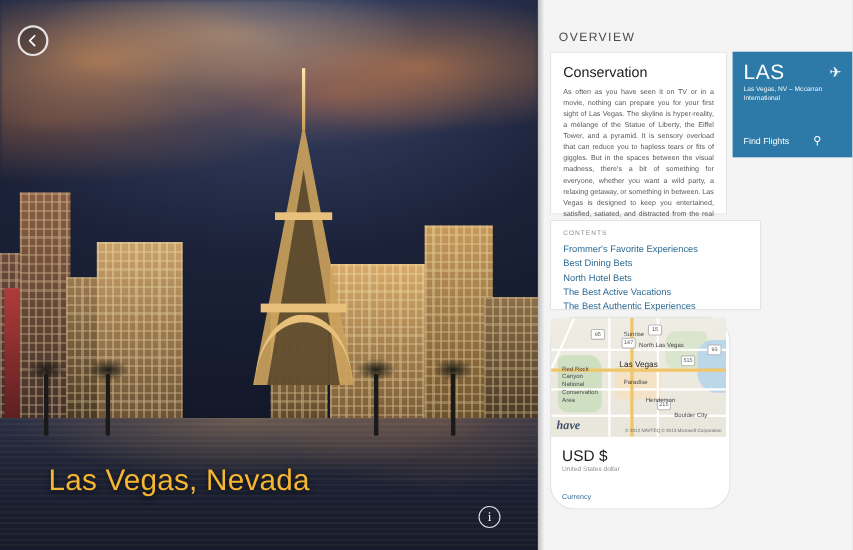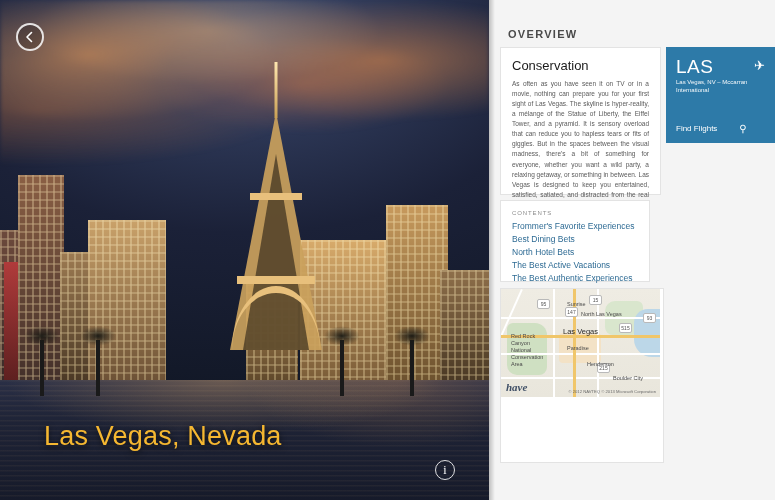--- a/index.html
+++ b/index.html
@@ -155,52 +155,52 @@
   
   .content {
     position: relative;
     width: 286px; height: 500px;
     background: #f4f4f4;
     padding: 0;
   }
   .overview-label {
     position: absolute; left: 19px; top: 28px;
     font-size: 11px; letter-spacing: 1.3px;
-    color: #4a4a4a; font-weight: bold;
+    color: #4a4a4a; font-weight: normal;
   }
   .cards {
     position: absolute; left: 10px; top: 47px;
     width: 276px; height: 420px;
   }
   .card {
     position: absolute;
     background: #fff;
     border: 1px solid #e3e3e3;
   }
   
   .card-intro { left: 1px; top: 0; width: 161px; height: 148px; padding: 10px 11px 8px; }
   .card-intro h3 {
     font-size: 13px; font-weight: normal; color: #1b1b1b; margin-bottom: 6px;
   }
   .card-intro p {
     font-size: 6.5px; line-height: 1.55; color: #5a5a5a;
     text-align: justify;
   }
   
-  .card-contents { left: 1px; top: 153px; width: 150px; height: 82px; padding: 9px 11px; }
+  .card-contents { left: 1px; top: 153px; width: 192px; height: 82px; padding: 9px 11px; }
   .card-contents .hdr {
     font-size: 6px; letter-spacing: .9px; color: #8d8d8d; margin-bottom: 4px;
   }
   .card-contents li {
     list-style: none; font-size: 8.5px; color: #2e6b94; line-height: 1.52;
   }
   .card-contents .more { font-size: 8.5px; color: #9a9a9a; line-height: 1.2; }
 
   
-  .card-map { left: 1px; top: 241px; width: 164px; height: 175px; padding: 0; }
+  .card-map { left: 1px; top: 241px; width: 164px; height: 175px; padding: 0; border-radius: 22px; }
   .map-img {
     position: relative; width: 159px; height: 108px; overflow: hidden;
     background: #e8e5dc;
   }
   .map-land { position: absolute; inset: 0;
     background:
       linear-gradient(180deg,#efece3 0%, #e9e6dc 100%);
   }
   .map-green { position: absolute; left: 6px; top: 34px; width: 40px; height: 52px;
     background: #cfe0c2; border-radius: 6px 12px 8px 10px; }
@@ -384,20 +384,25 @@
           <div class="map-lbl" style="left:112px; top:86px;">Boulder City</div>
           <div class="map-lbl" style="left:10px; top:44px; width:34px; line-height:1.25;">Red Rock Canyon National Conservation Area</div>
           <div class="map-lbl" style="left:66px; top:12px;">Sunrise</div>
 
           <div class="bing-logo">have</div>
           <div class="map-credit">© 2012 NAVTEQ
 © 2013 Microsoft Corporation</div>
         </div>
 
         <div class="info-row">
+          <div class="info-cell">
+            <div class="info-val">USD $</div>
+            <div class="info-sub">United States dollar</div>
+            <div class="info-link">Currency</div>
+          </div>
         </div>
       </div>
 
       <div class="tile-flights">
         <div class="tile-code">LAS</div>
         <div class="plane-icon">✈</div>
         <div class="tile-sub">Las Vegas, NV – Mccarran International</div>
         <div class="tile-action">
           <span>Find Flights</span>
           <span class="search-glyph">⚲</span>

